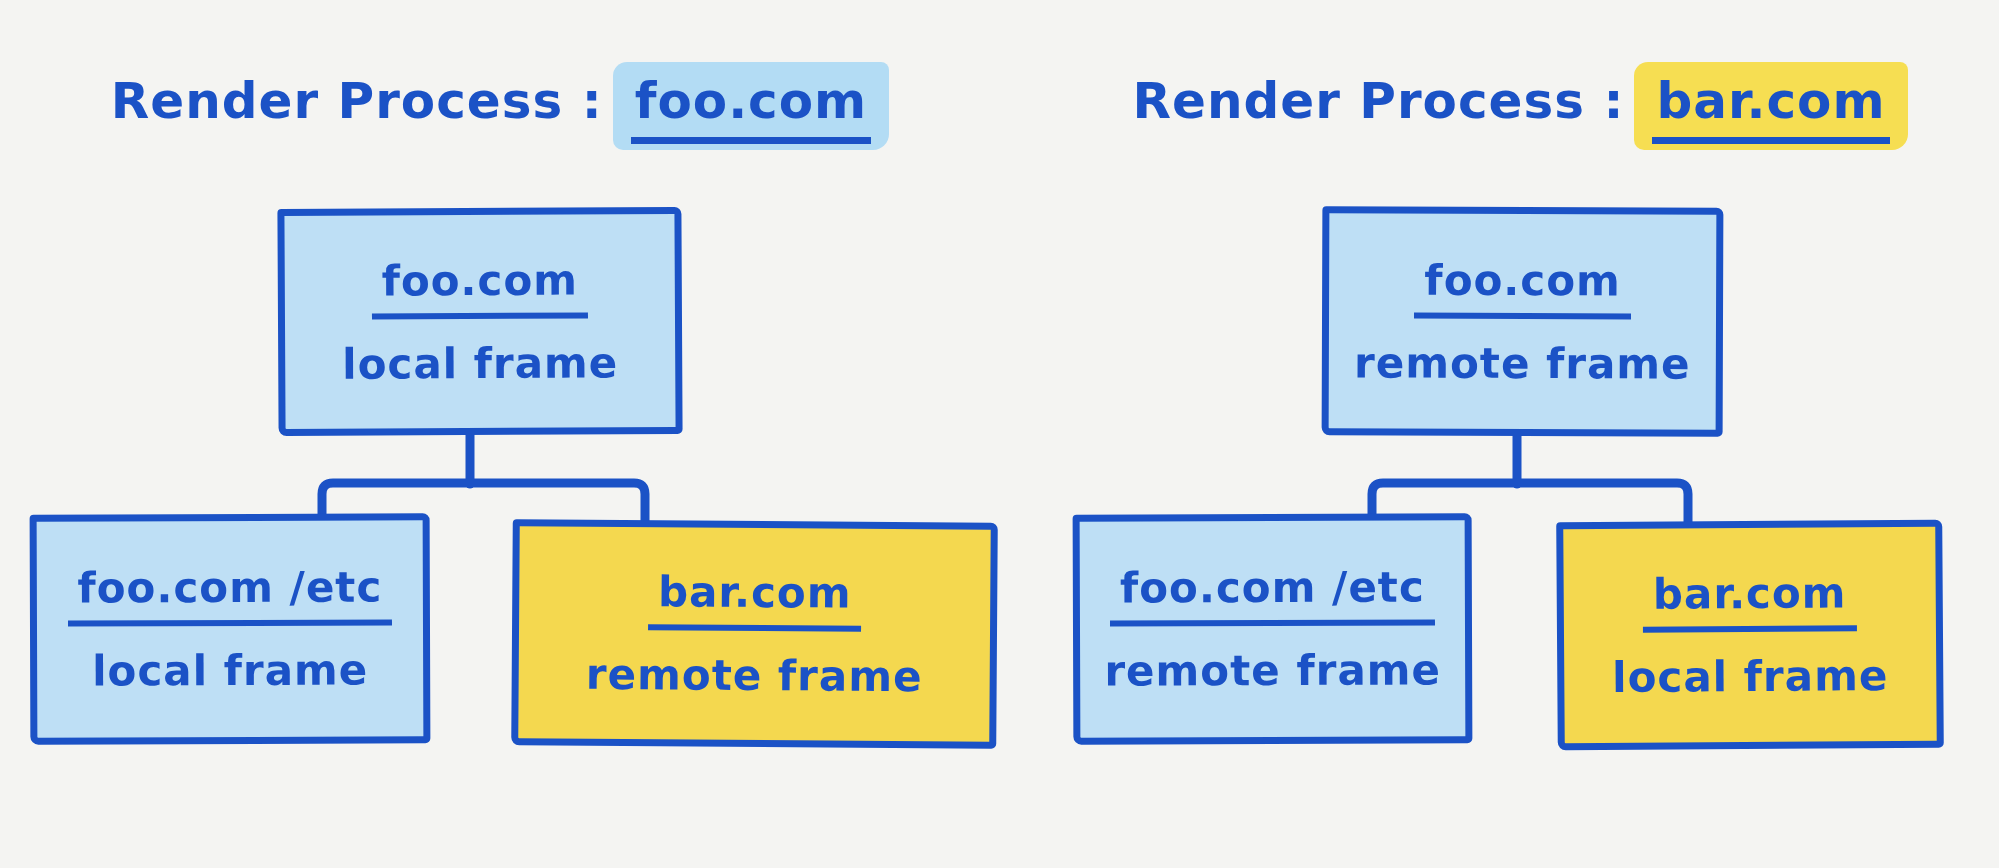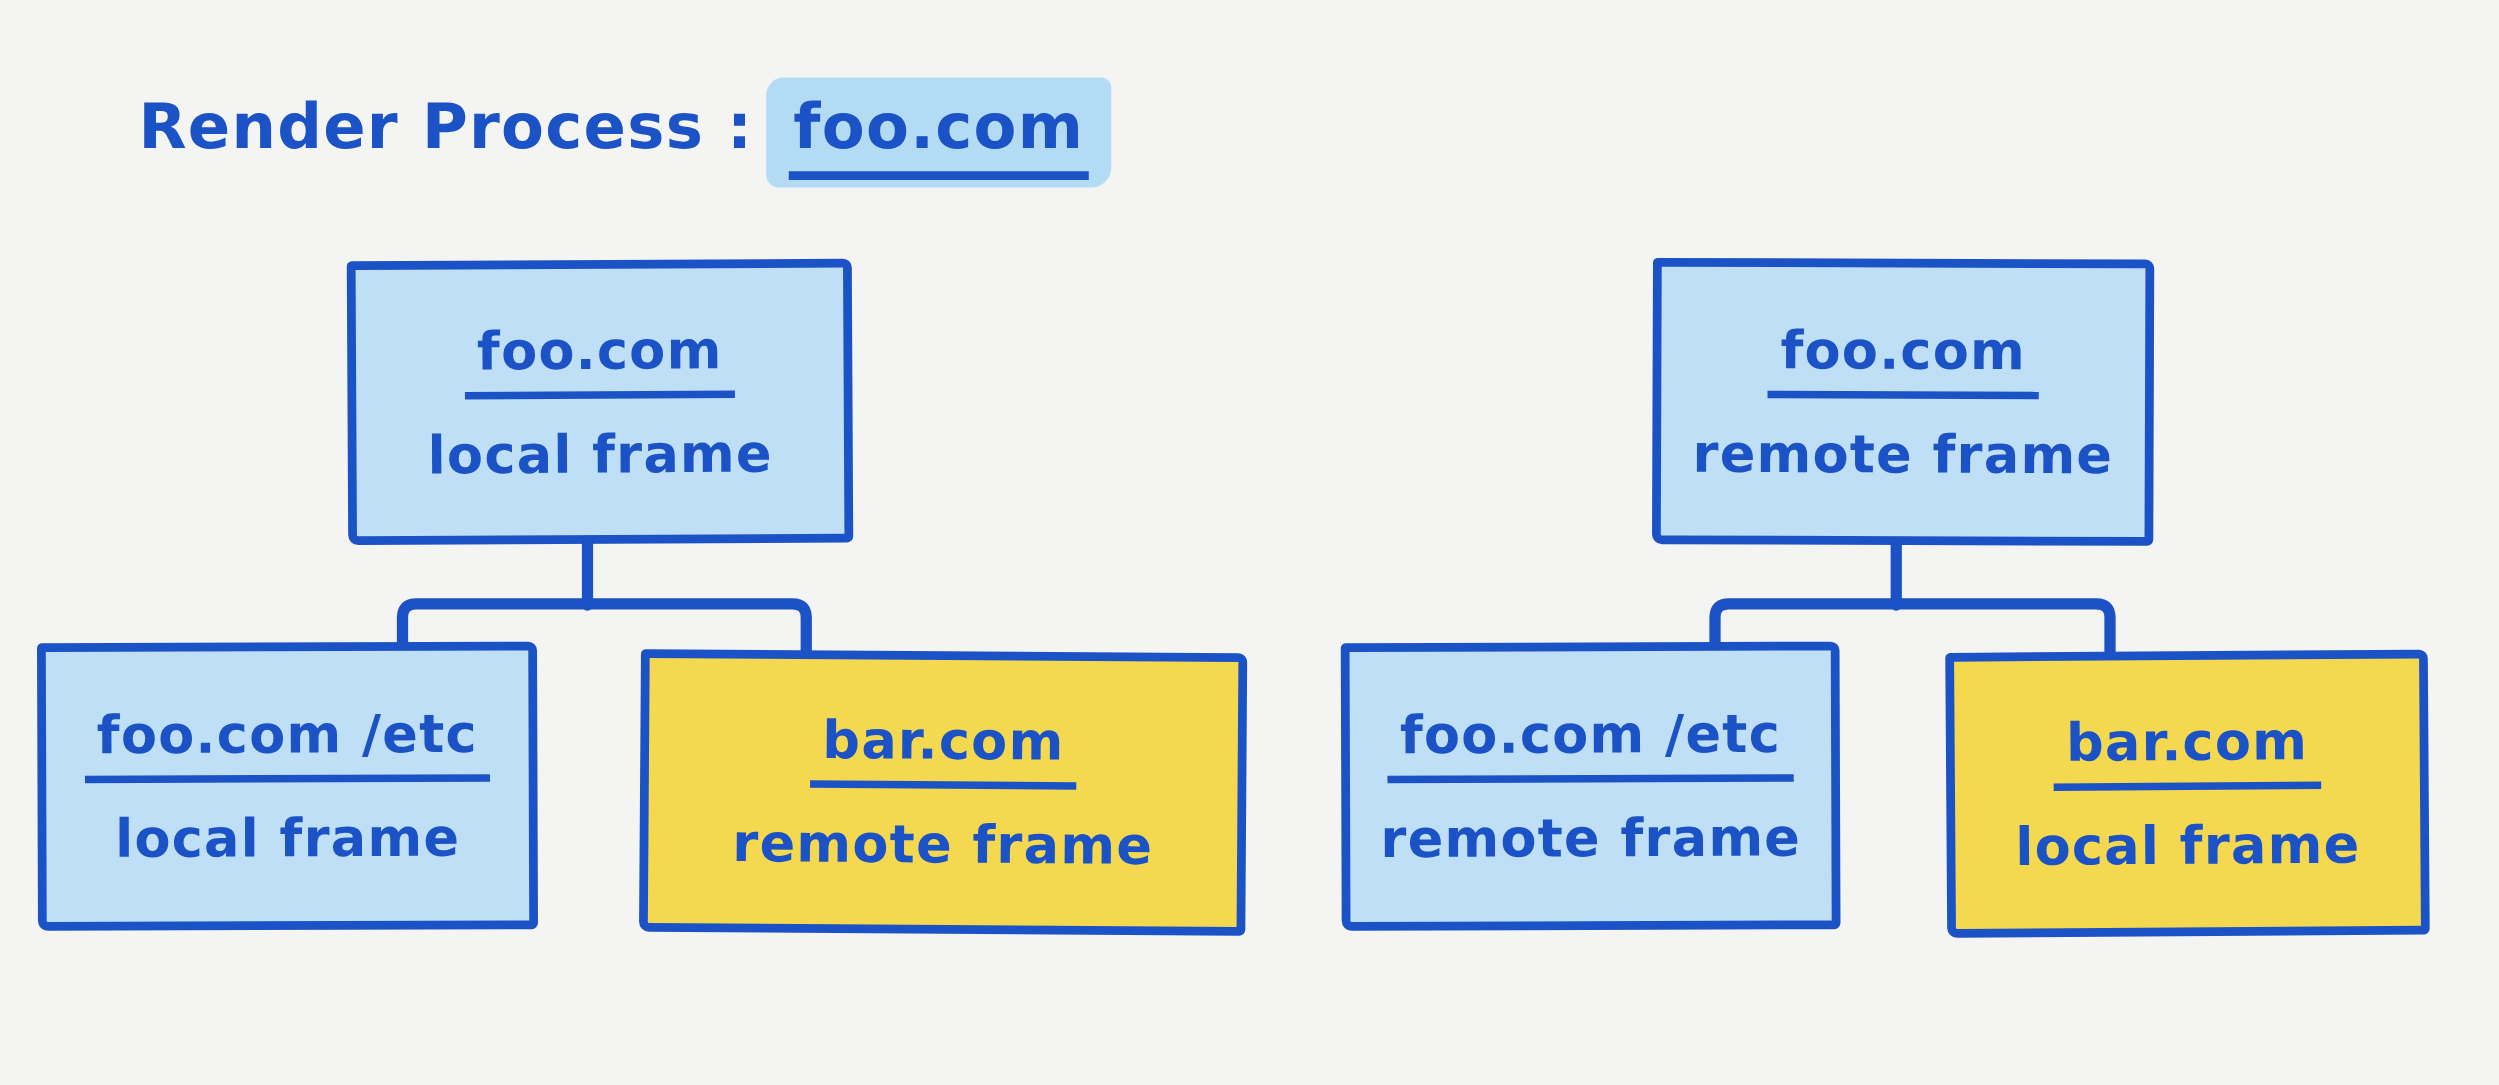--- a/index.html
+++ b/index.html
@@ -121,20 +121,23 @@
   <div class="node blue d1-a">
     <div class="origin">foo.com /etc</div>
     <div class="ftype">local frame</div>
   </div>
 
   <div class="node yellow d1-b">
     <div class="origin">bar.com</div>
     <div class="ftype">remote frame</div>
   </div>
 
+  <h2 class="title t2">
+    <span class="prefix">Render Process :</span><span class="hl yellow"><span class="u">bar.com</span></span>
+  </h2>
 
   <div class="node blue d2-root">
     <div class="origin">foo.com</div>
     <div class="ftype">remote frame</div>
   </div>
 
   <div class="node blue d2-a">
     <div class="origin">foo.com /etc</div>
     <div class="ftype">remote frame</div>
   </div>

